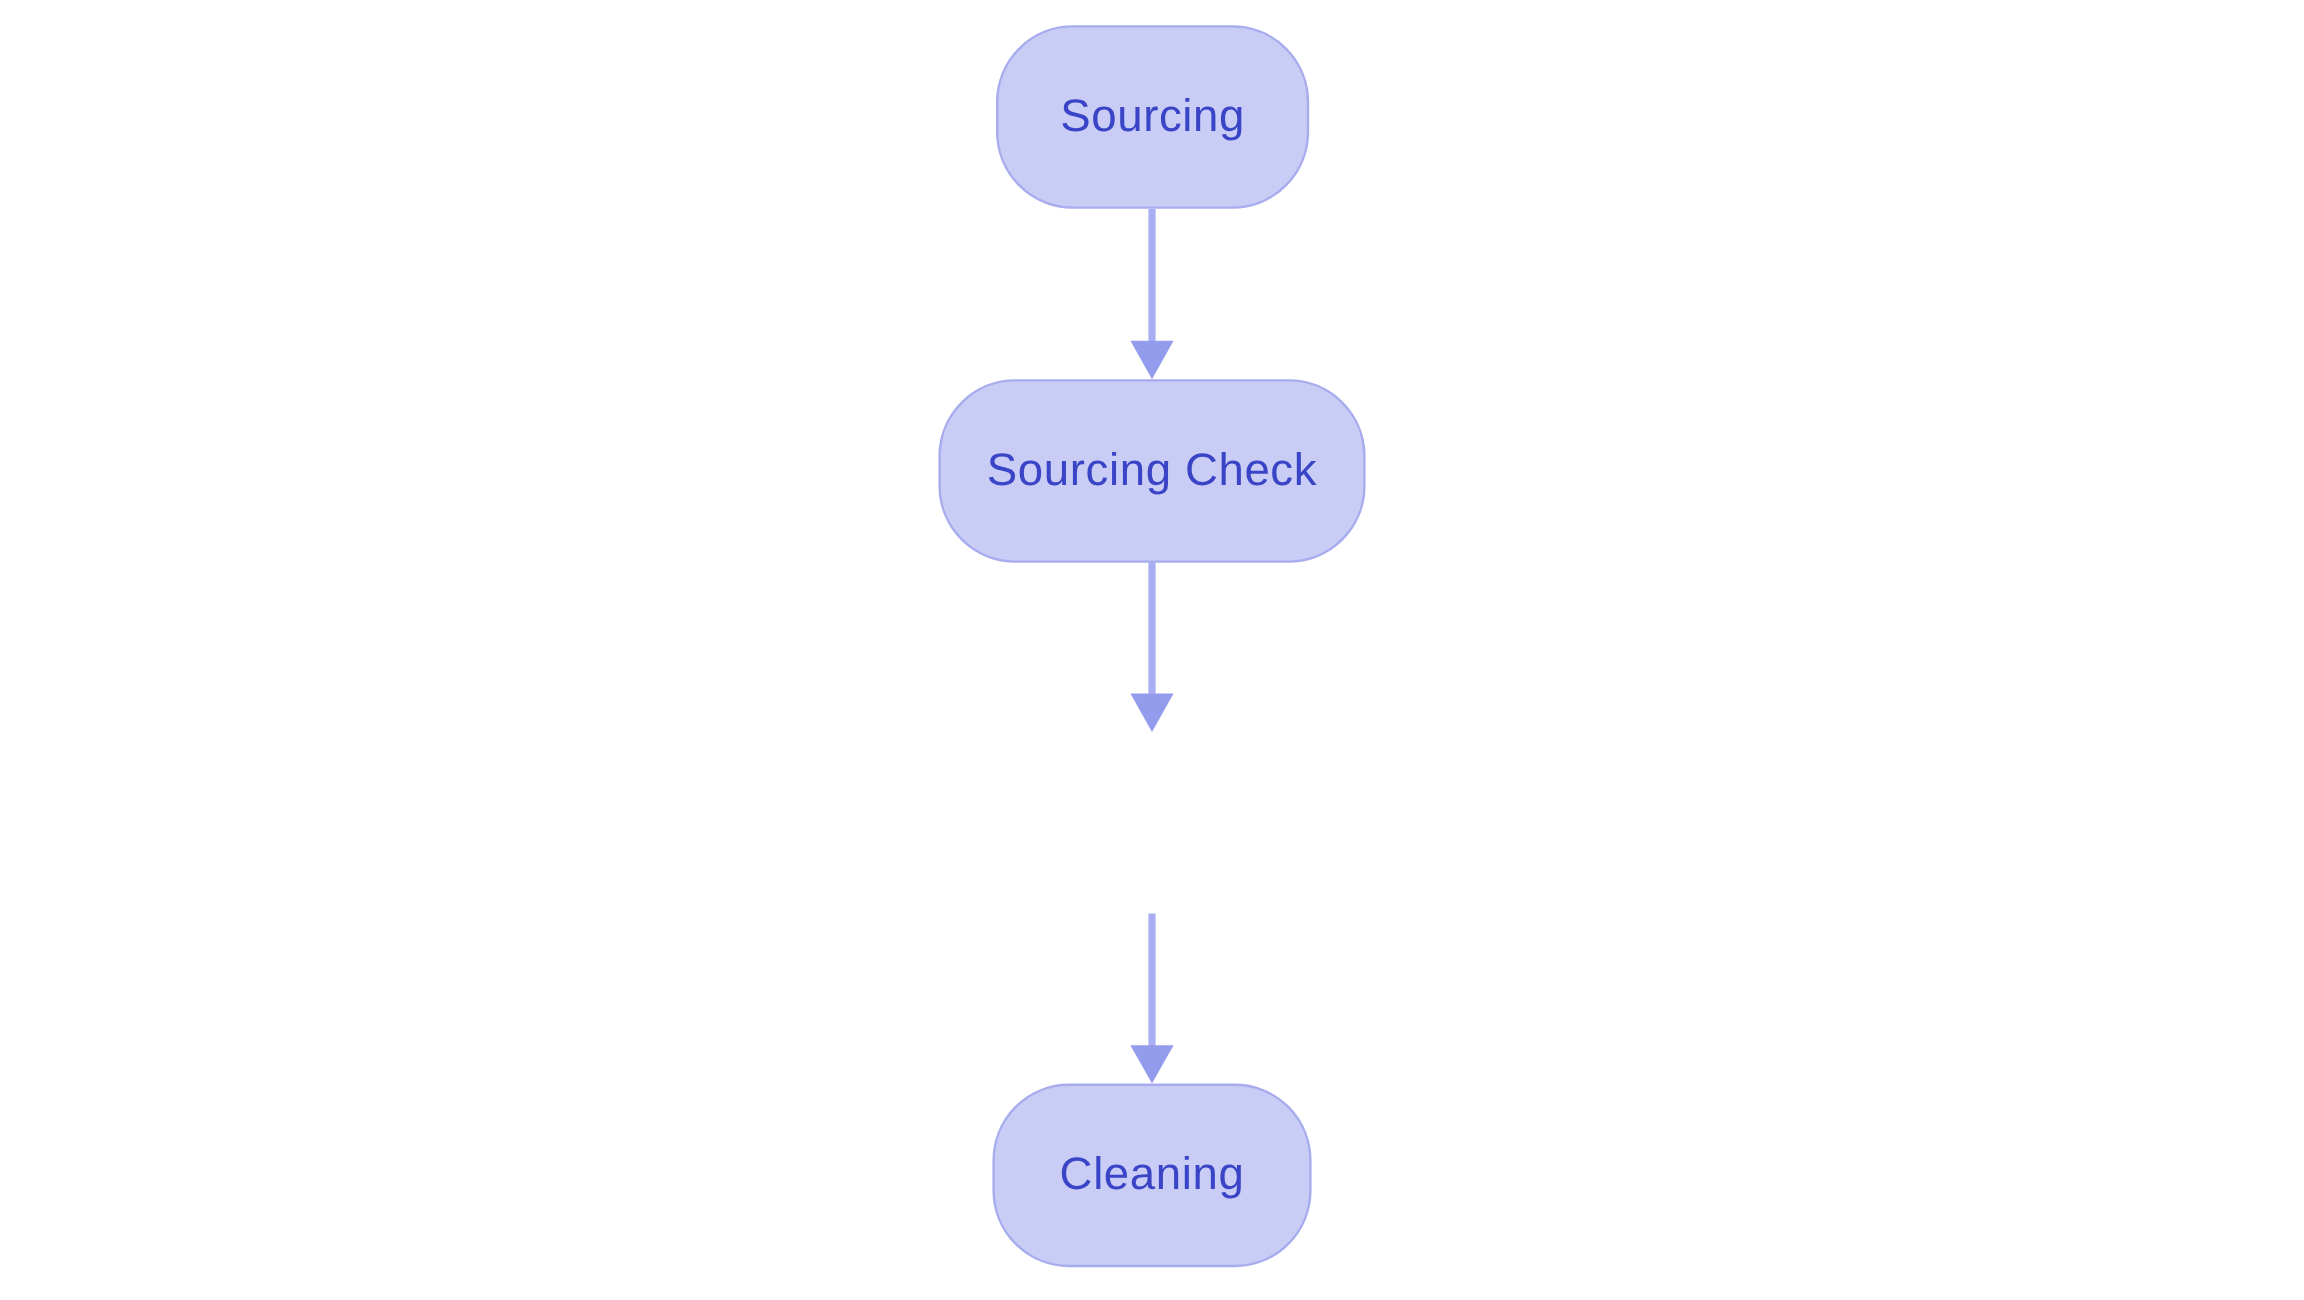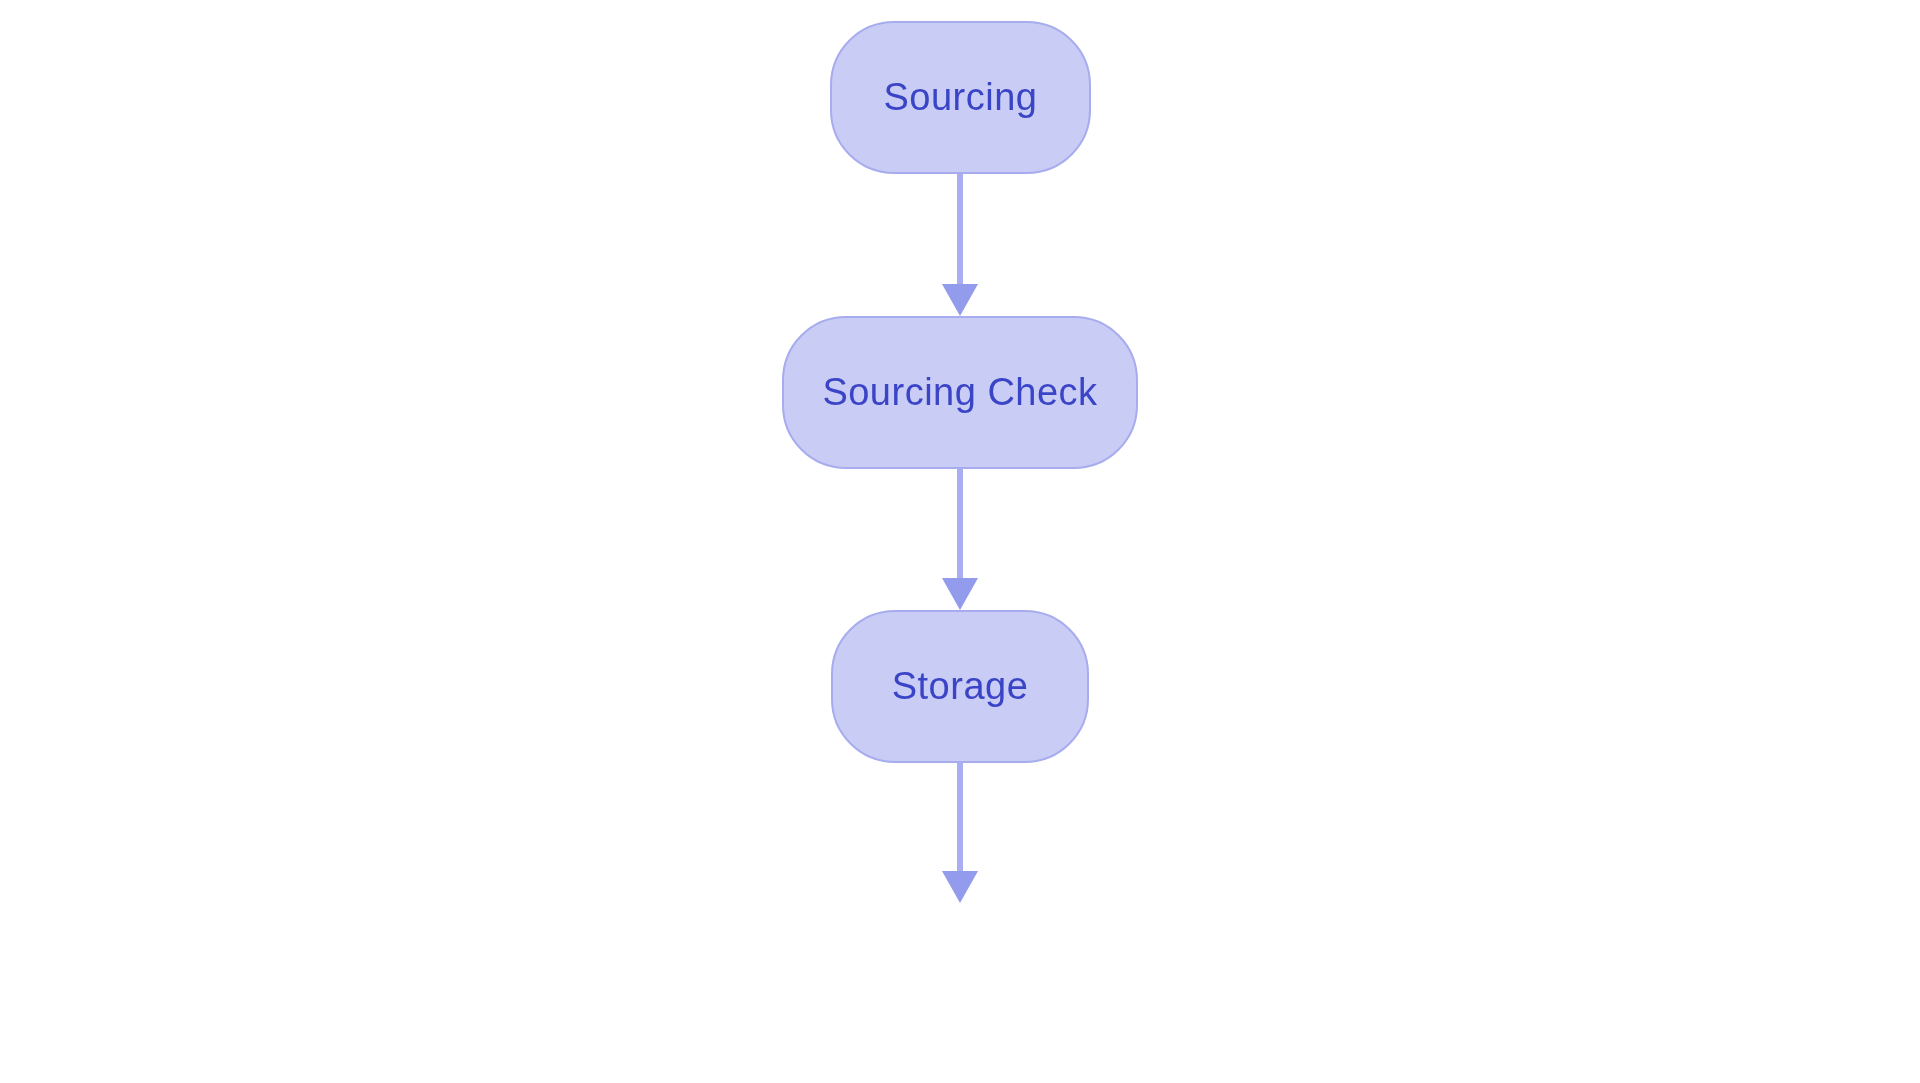--- a/index.html
+++ b/index.html
@@ -72,23 +72,23 @@
 
   <div class="node node-quality-check">
     <span class="label">Sourcing Check</span>
   </div>
 
   <svg class="arrow arrow-2" viewBox="0 0 44 142" preserveAspectRatio="none">
     <line x1="22" y1="0" x2="22" y2="111"></line>
     <polygon points="4,110 40,110 22,142"></polygon>
   </svg>
 
-  <div class="node node-storage">
-    <span class="label">Storage</span>
-  </div>
 
   <svg class="arrow arrow-3" viewBox="0 0 44 142" preserveAspectRatio="none">
     <line x1="22" y1="0" x2="22" y2="111"></line>
     <polygon points="4,110 40,110 22,142"></polygon>
   </svg>
 
+  <div class="node node-cleaning">
+    <span class="label">Cleaning</span>
+  </div>
 
 </div>
 
 </body></html>

